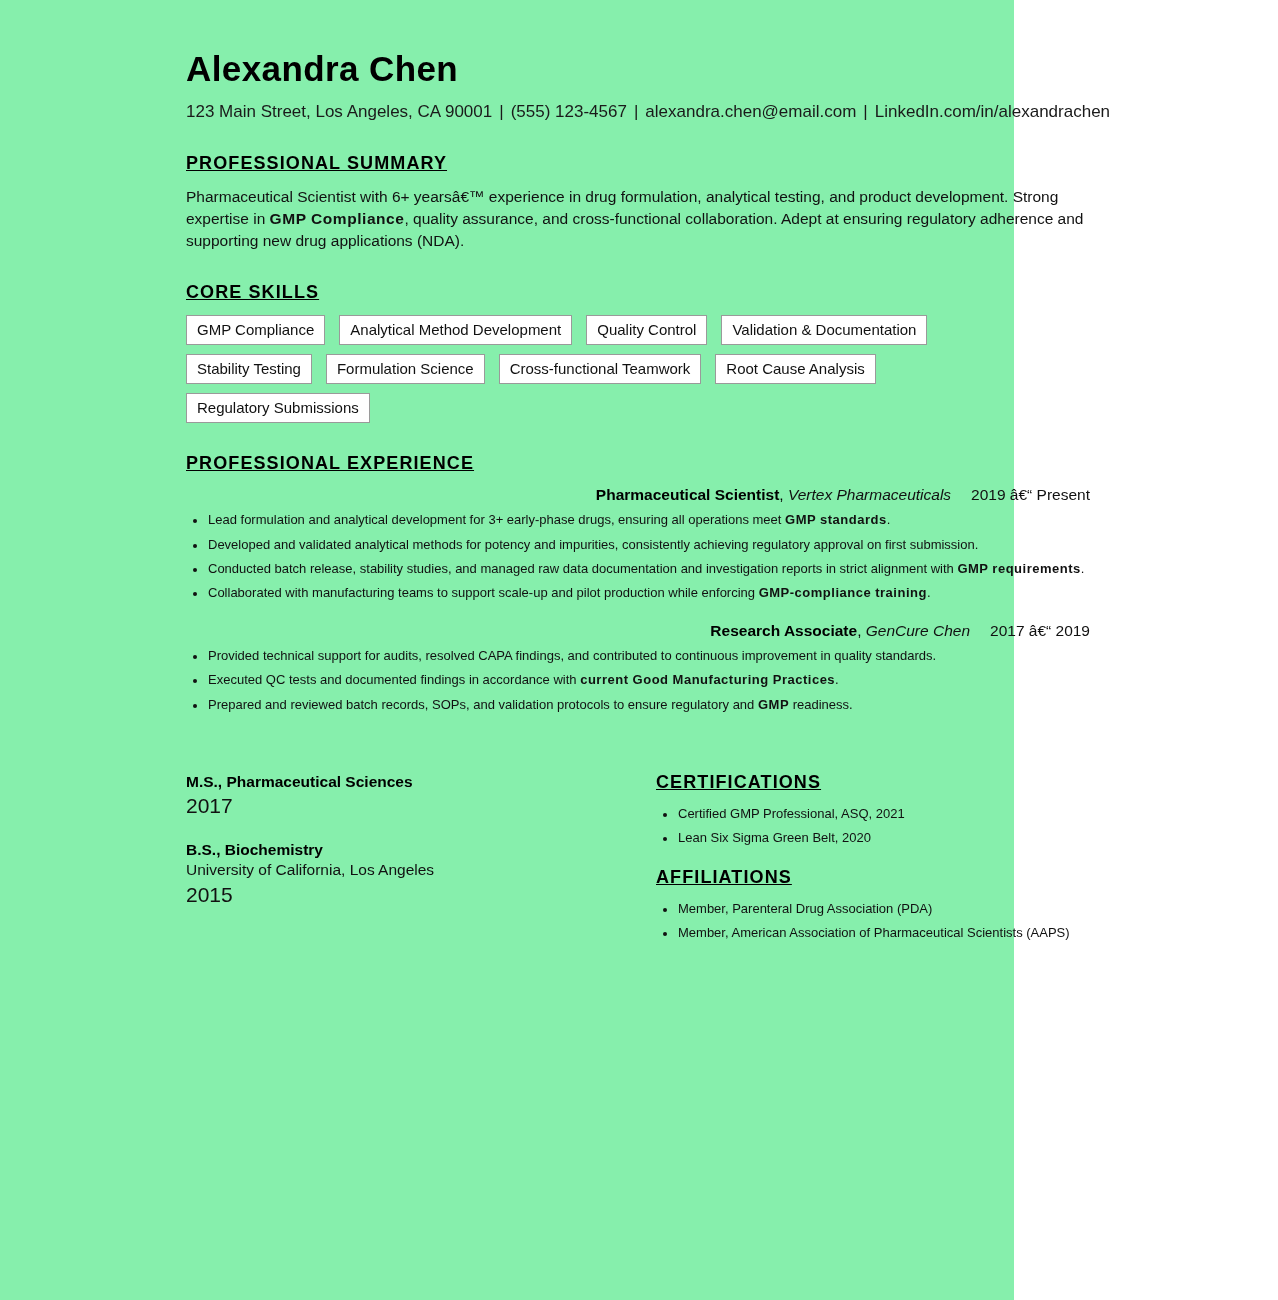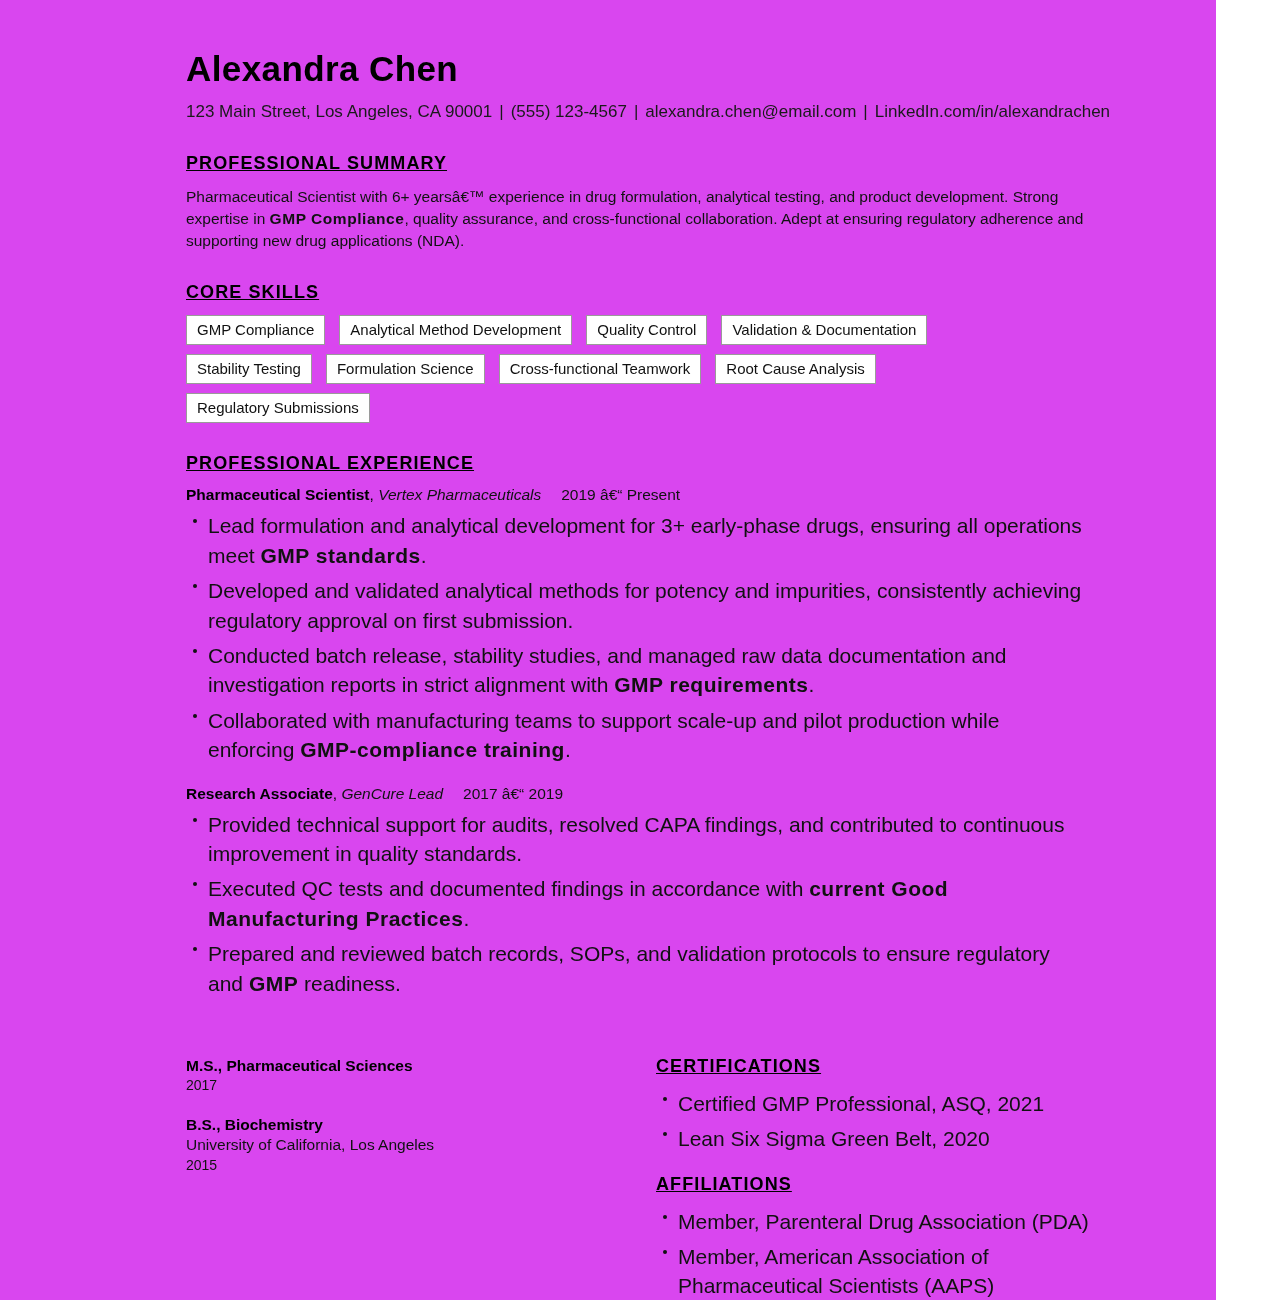--- a/index.html
+++ b/index.html
@@ -11,23 +11,23 @@
   body {
     width: 1278px;
     height: 1300px;
     font-family: "Liberation Sans", sans-serif;
     color: #000000;
     -webkit-font-smoothing: antialiased;
   }
 
   .page {
     position: relative;
-    width: 1216px;
+    width: 1014px;
     height: 1300px;
-    background: #d946ef;
+    background: #86efac;
   }
 
   .content {
     position: absolute;
     left: 186px;
     top: 50px;
     width: 904px;
   }
 
   
@@ -99,21 +99,21 @@
   
   .job {
     margin-top: 4px;
   }
   .job + .job {
     margin-top: 20px;
   }
   .job-header {
     display: flex;
     align-items: baseline;
-    justify-content: flex-start;
+    justify-content: flex-end;
     font-size: 15.5px;
     margin-bottom: 7px;
   }
   .job-role {
     font-weight: bold;
     color: #000;
   }
   .job-company {
     font-style: italic;
     color: #111;
@@ -126,21 +126,21 @@
   }
 
   ul.bullets {
     list-style: none;
     margin: 0;
     padding: 0;
   }
   ul.bullets > li {
     position: relative;
     padding-left: 22px;
-    font-size: 21px;
+    font-size: 13px;
     line-height: 1.4;
     margin-bottom: 6px;
     color: #111;
   }
   ul.bullets > li:last-child { margin-bottom: 0; }
   ul.bullets > li::before {
     content: "";
     position: absolute;
     left: 7px;
     top: 8px;
@@ -169,21 +169,21 @@
     font-weight: bold;
     line-height: 1.32;
     color: #000;
   }
   .edu-school {
     font-size: 15.5px;
     line-height: 1.32;
     color: #111;
   }
   .edu-year {
-    font-size: 14px;
+    font-size: 21px;
     line-height: 1.32;
     color: #111;
   }
 
   .subsection + .subsection { margin-top: 20px; }
 </style>
 </head>
 <body>
 
 <div class="page">
@@ -227,21 +227,21 @@
         <ul class="bullets">
           <li><span>Lead formulation and analytical development for 3+ early-phase drugs, ensuring all operations meet </span><b>GMP standards</b><span>.</span></li>
           <li><span>Developed and validated analytical methods for potency and impurities, consistently achieving regulatory approval on first submission.</span><b></b><span></span></li>
           <li><span>Conducted batch release, stability studies, and managed raw data documentation and investigation reports in strict alignment with </span><b>GMP requirements</b><span>.</span></li>
           <li><span>Collaborated with manufacturing teams to support scale-up and pilot production while enforcing </span><b>GMP-compliance training</b><span>.</span></li>
         </ul>
       </div>
 
       <div class="job">
         <div class="job-header">
-          <div><span class="job-role">Research Associate</span><span>,</span> <span class="job-company">GenCure Lead</span></div>
+          <div><span class="job-role">Research Associate</span><span>,</span> <span class="job-company">GenCure Chen</span></div>
           <div class="job-dates">2017 â€“ 2019</div>
         </div>
         <ul class="bullets">
           <li><span>Provided technical support for audits, resolved CAPA findings, and contributed to continuous improvement in quality standards.</span><b></b><span></span></li>
           <li><span>Executed QC tests and documented findings in accordance with </span><b>current Good Manufacturing Practices</b><span>.</span></li>
           <li><span>Prepared and reviewed batch records, SOPs, and validation protocols to ensure regulatory and </span><b>GMP</b><span> readiness.</span></li>
         </ul>
       </div>
     </div>
 

